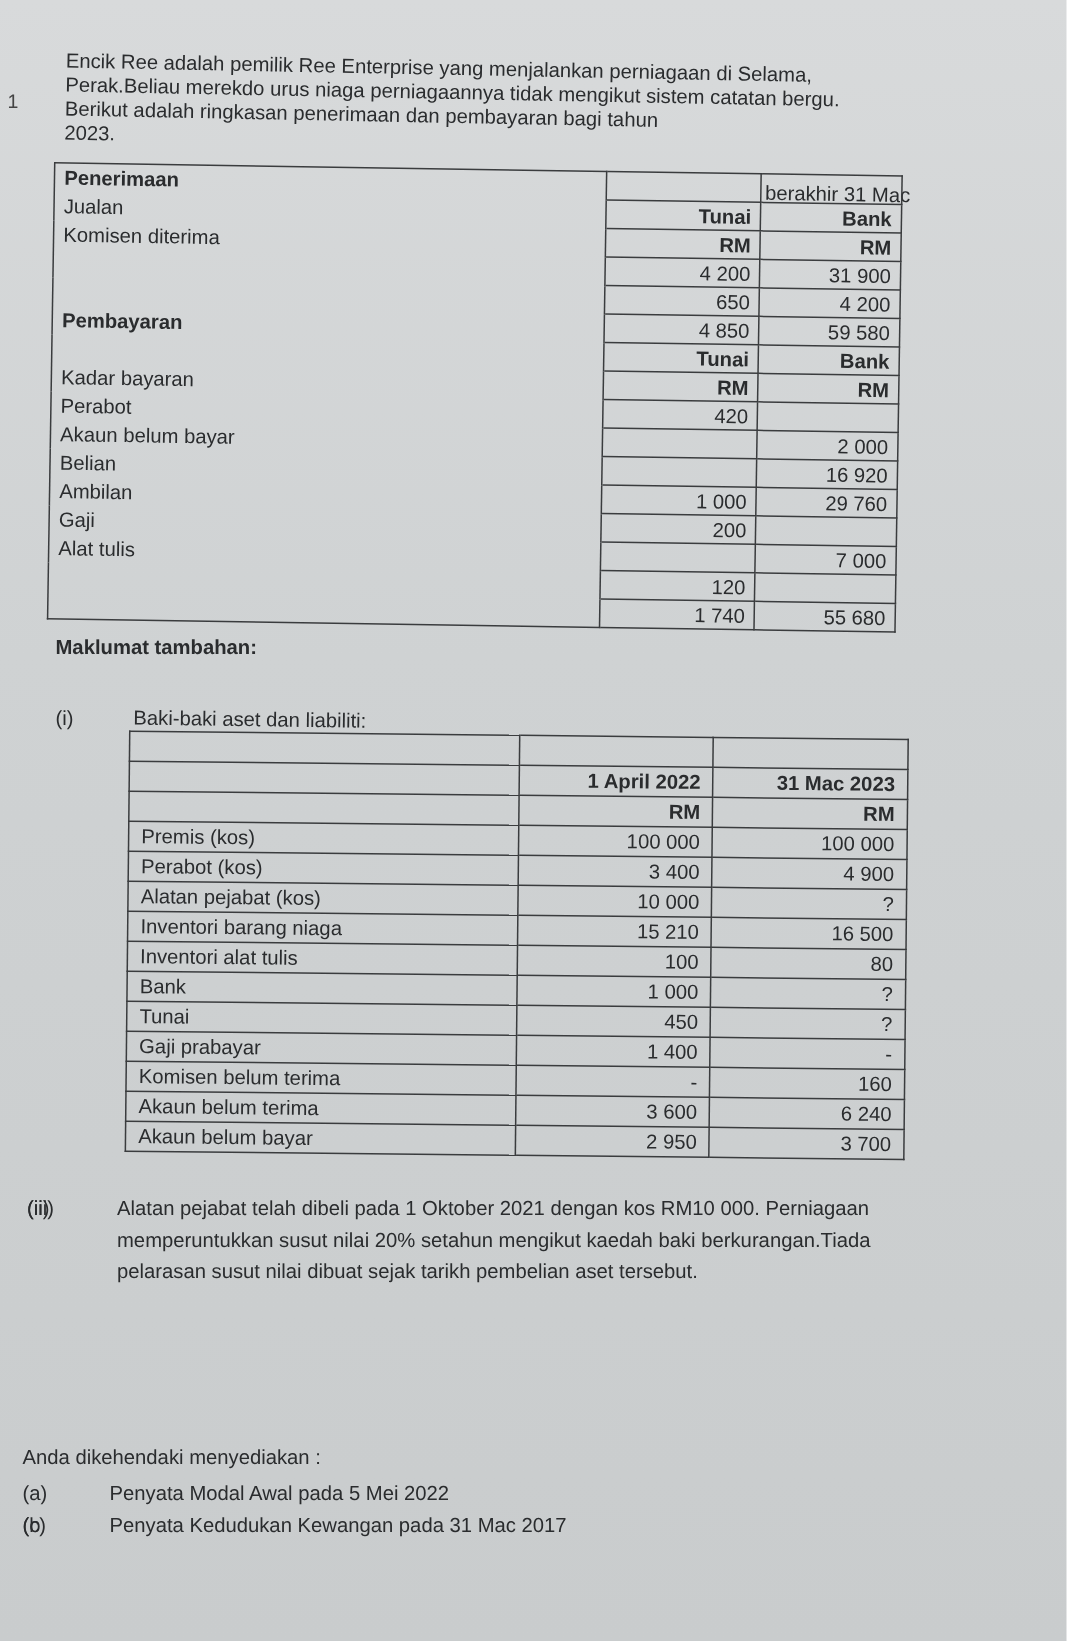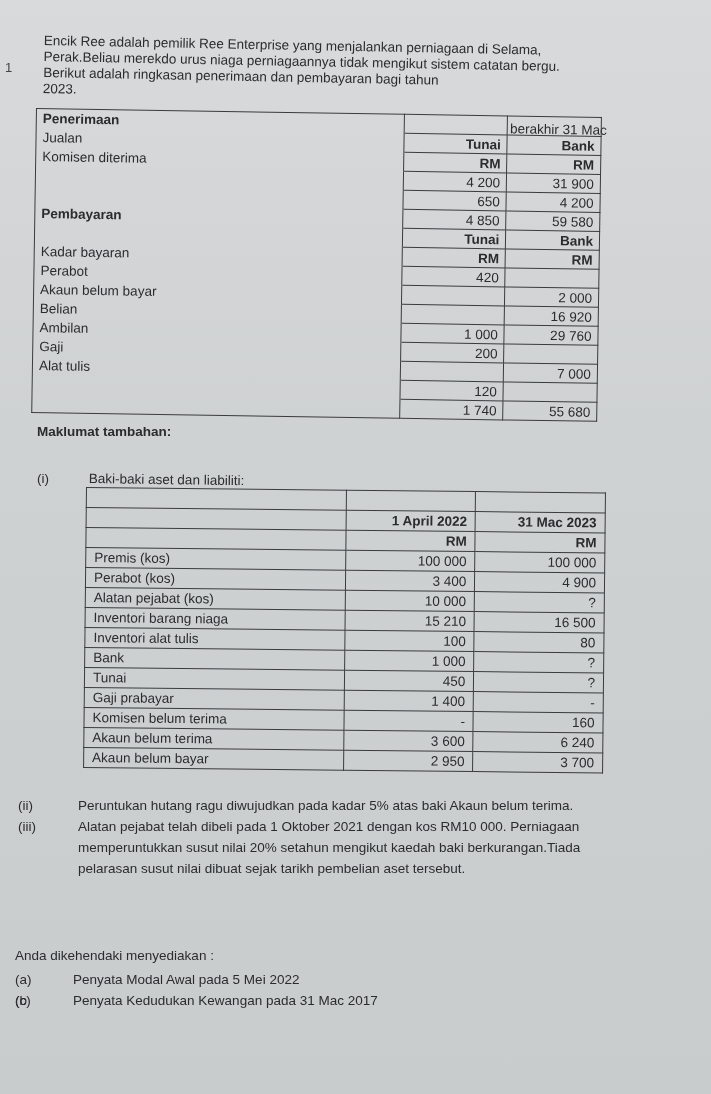--- a/index.html
+++ b/index.html
@@ -39,21 +39,21 @@
     border-collapse: collapse; font-size: 13.5px;
     transform: rotate(0.6deg); transform-origin: left top;
   }
   .t2 td { border: 1px solid #3a3c3e; height: 19px; padding: 0 8px; }
   .t2 td.lbl { width: 255px; }
   .t2 td.num { text-align: right; width: 118px; }
   .notes { position: absolute; left: 18px; top: 795px; font-size: 13.5px; line-height: 21px; }
   .note { position: relative; padding-left: 60px; width: 560px; }
   .note .mk { position: absolute; left: 0; top: 0; }
   .req { position: absolute; left: 15px; top: 945px; font-size: 13.5px; line-height: 21px; }
-  .req .head { margin-bottom: 3px; }
+  .req .head { margin-bottom: 3px; margin-top: 16px; }
   .req .item { position: relative; padding-left: 58px; }
   .req .item .mk { position: absolute; left: 0; top: 0; }
 </style>
 </head>
 <body>
 
 <div class="page">
   <span class="qnum">1</span>
 
   <div class="intro">
@@ -226,21 +226,20 @@
         <td class="lbl">Akaun belum bayar</td>
         <td class="num">2 950</td>
         <td class="num">3 700</td>
       </tr>
     </tbody>
   </table>
 
   <div class="notes">
     <div class="note">
       <span class="mk">(ii)</span>
-      <span>Peruntukan hutang ragu diwujudkan pada kadar 5% atas baki Akaun belum terima.</span>
     </div>
     <div class="note">
       <span class="mk">(iii)</span>
       <span>Alatan pejabat telah dibeli pada 1 Oktober 2021 dengan kos RM10 000. Perniagaan memperuntukkan susut nilai 20% setahun mengikut kaedah baki berkurangan.Tiada pelarasan susut nilai dibuat sejak tarikh pembelian aset tersebut.</span>
     </div>
   </div>
 
   <div class="req">
     <div class="head">Anda dikehendaki menyediakan :</div>
     <div class="item">

